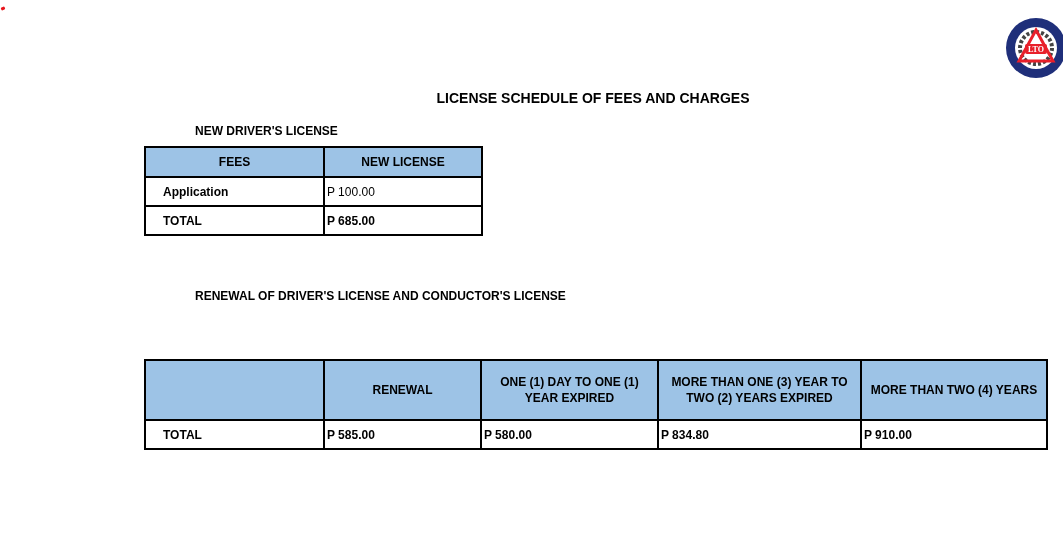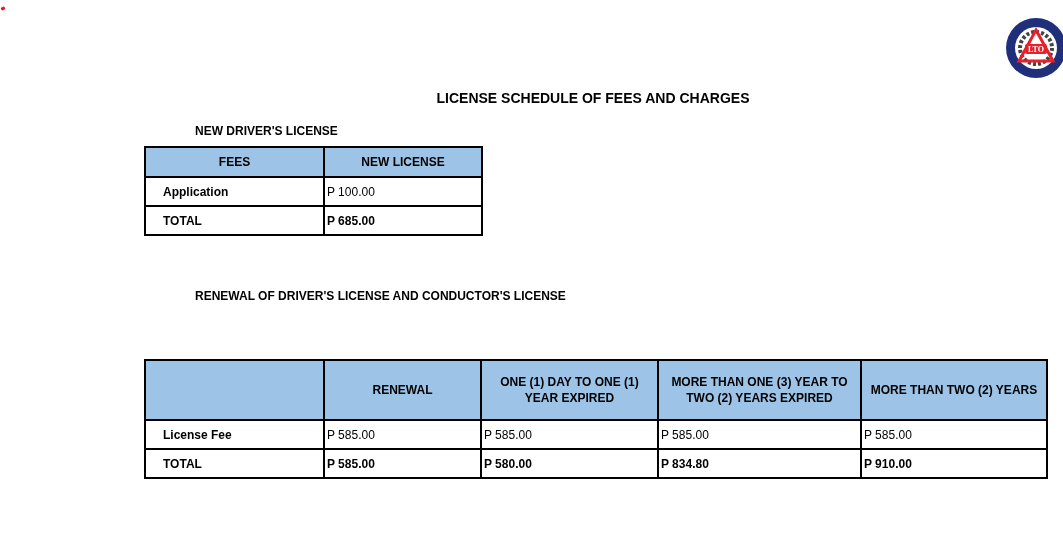--- a/index.html
+++ b/index.html
@@ -72,28 +72,21 @@
       <col style="width:177px">
       <col style="width:203px">
       <col style="width:186px">
   </colgroup>
   <tbody>
       <tr>
     <th></th>
     <th>RENEWAL</th>
     <th>ONE (1) DAY TO ONE (1) YEAR EXPIRED</th>
     <th>MORE THAN ONE (3) YEAR TO TWO (2) YEARS EXPIRED</th>
-    <th style="white-space:nowrap;padding:0 1px">MORE THAN TWO (2) YEARS</th>
-  </tr>
-  <tr>
-    <td class="label">License Fee</td>
-    <td class="val">P 585.00</td>
-    <td class="val">P 585.00</td>
-    <td class="val">P 585.00</td>
-    <td class="val">P 585.00</td>
+    <th style="white-space:nowrap;padding:0 1px">MORE THAN TWO (4) YEARS</th>
   </tr>
   <tr class="total">
     <td class="label">TOTAL</td>
     <td class="val">P 585.00</td>
     <td class="val">P 580.00</td>
     <td class="val">P 834.80</td>
     <td class="val">P 910.00</td>
   </tr>
 </tbody>
   </table>

